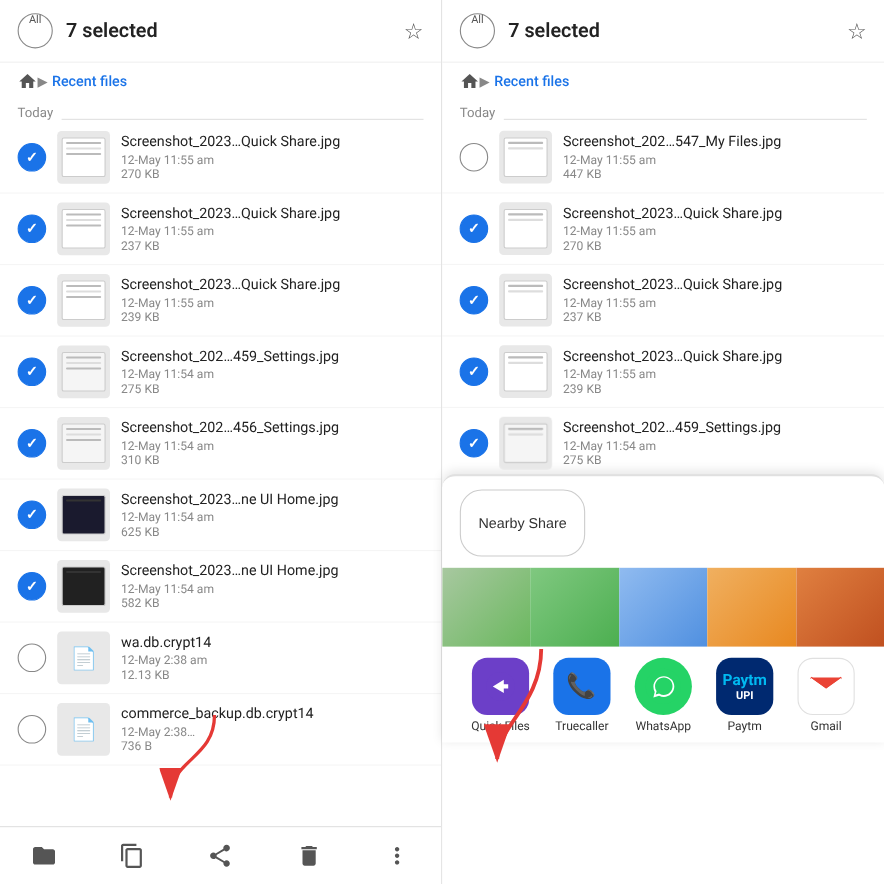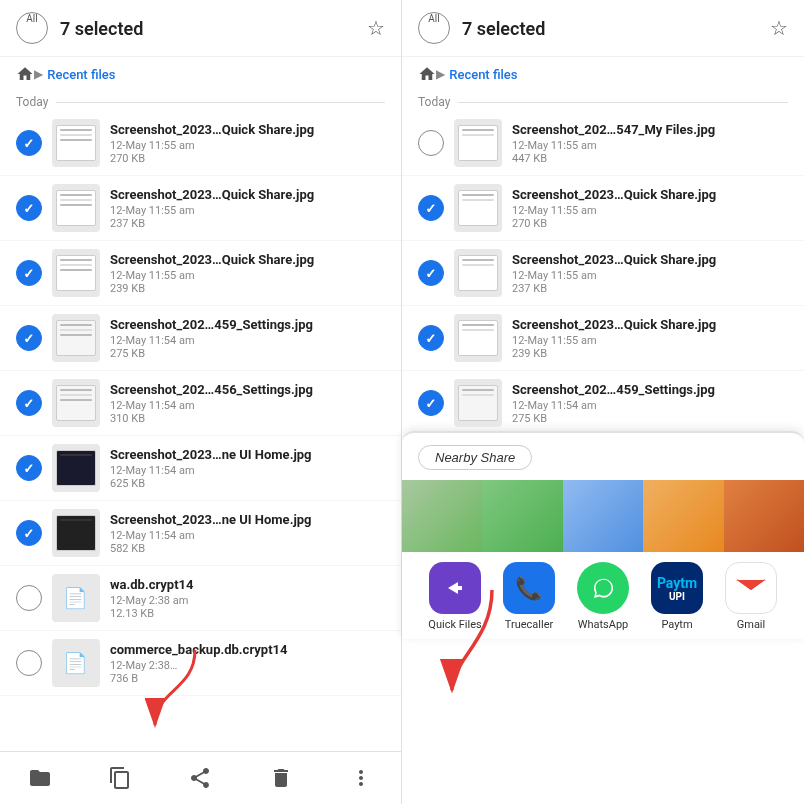--- a/index.html
+++ b/index.html
@@ -88,21 +88,21 @@
       color: #1a73e8;
       font-weight: 500;
     }
 
     
     .section-label {
       padding: 4px 16px 2px;
       font-size: 12px;
       color: #888;
       display: flex;
-      align-items: center;
+      align-items: flex-end;
       gap: 8px;
     }
 
     .section-divider {
       flex: 1;
       height: 1px;
       background: #e0e0e0;
     }
 
     
@@ -156,21 +156,21 @@
     }
 
     .file-info {
       flex: 1;
       min-width: 0;
     }
 
     .file-name {
       font-size: 13px;
       color: #222;
-      font-weight: 700;
+      font-weight: 400;
       white-space: nowrap;
       overflow: hidden;
       text-overflow: ellipsis;
     }
 
     .file-meta {
       display: flex;
       justify-content: space-between;
       font-size: 11px;
       color: #888;
@@ -246,28 +246,27 @@
     }
 
     .options-link {
       color: #1a73e8;
       font-size: 12px;
     }
 
     .nearby-share-btn {
       border: 1px solid #ccc;
       border-radius: 20px;
-      padding: 4px 16px;
+      padding: 22px 16px;
       font-size: 13px;
       color: #333;
       background: #fff;
       cursor: pointer;
       margin-bottom: 10px;
       display: inline-block;
-      font-style: italic;
     }
 
     
     .app-icons-row {
       display: flex;
       gap: 0;
       overflow: hidden;
       height: 72px;
       margin: 0 -16px;
     }

